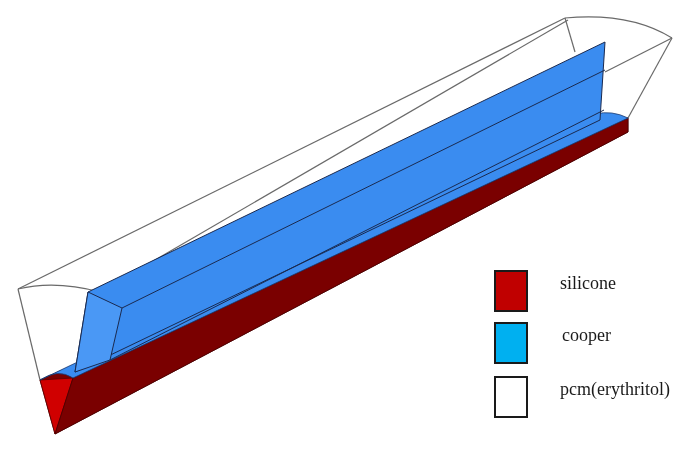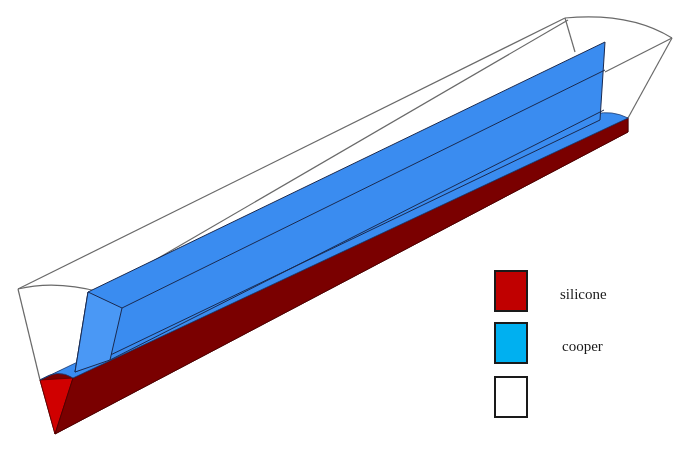--- a/index.html
+++ b/index.html
@@ -1,21 +1,21 @@
 <!DOCTYPE html>
 <html><head>
   <meta charset="utf-8">
   <style>
     html, body { margin: 0; padding: 0; background: #ffffff; }
     body { width: 700px; height: 456px; position: relative; overflow: hidden; font-family: "Liberation Serif", serif; }
     #diagram { position: absolute; left: 0; top: 0; width: 700px; height: 456px; }
     .legend { position: absolute; left: 494px; top: 270px; width: 200px; }
     .legend-item { position: absolute; left: 0; height: 42px; width: 200px; }
     .swatch { position: absolute; left: 0; top: 0; width: 34px; height: 42px; border: 2px solid #1a1a1a; box-sizing: border-box; }
-    .legend-label { position: absolute; top: 16px; font-size: 15px; color: #1a1a1a; white-space: nowrap; }
+    .legend-label { position: absolute; top: 3px; font-size: 18px; color: #1a1a1a; white-space: nowrap; }
   </style>
 </head>
 <body>
 
 <svg id="diagram" viewBox="0 0 700 456" xmlns="http://www.w3.org/2000/svg">
 
   <g fill="none" stroke="#6a6a6a" stroke-width="1.2">
 
     <path d="M18 289 Q55 280 100 292"></path>
     <path d="M18 289 L40 380"></path>
@@ -56,14 +56,15 @@
   <div class="legend-item" style="top:0px;">
     <div class="swatch" style="background:#c00000;"></div>
     <span class="legend-label" style="left:66px;">silicone</span>
   </div>
   <div class="legend-item" style="top:52px;text-decoration:underline;">
     <div class="swatch" style="background:#00b0f0;"></div>
     <span class="legend-label" style="left:68px;">cooper</span>
   </div>
   <div class="legend-item" style="top:106px;">
     <div class="swatch" style="background:#ffffff;"></div>
+    <span class="legend-label" style="left:66px;">pcm(erythritol)</span>
   </div>
 </div>
 
 </body></html>

